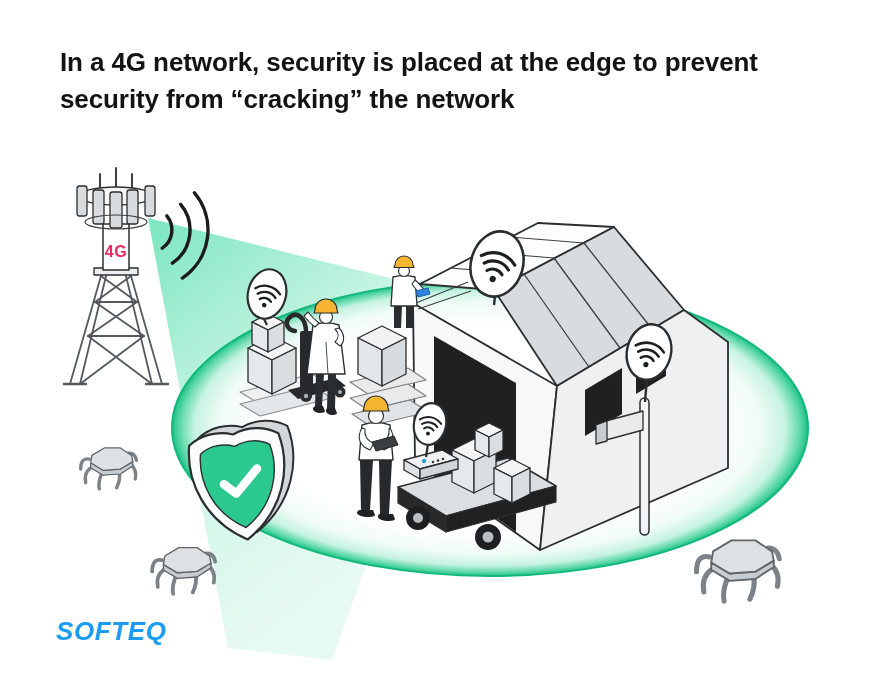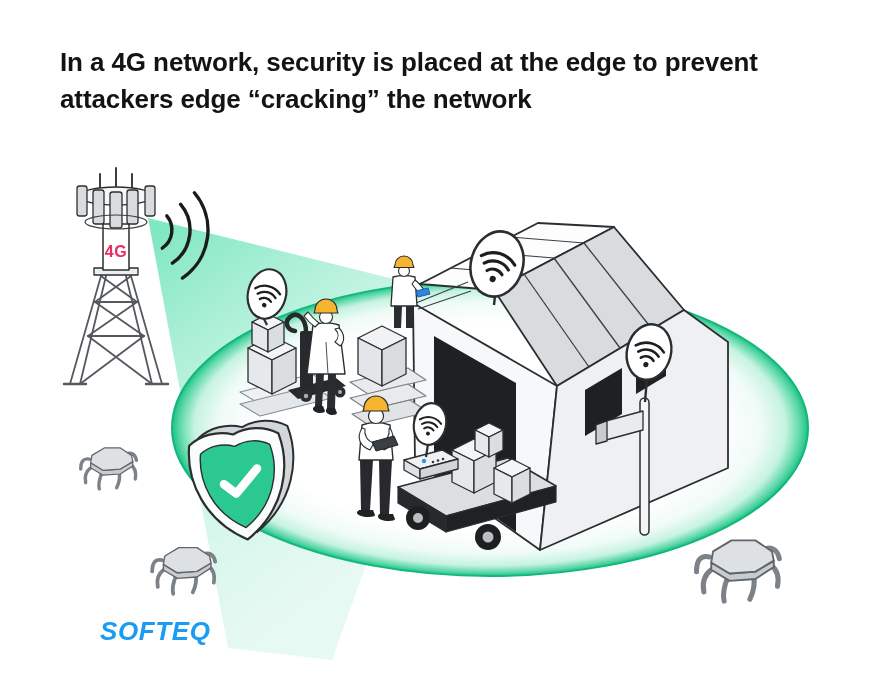--- a/index.html
+++ b/index.html
@@ -7,33 +7,33 @@
     position:relative;width:828px;height:690px;background:#ffffff;overflow:hidden;
     font-family:"Liberation Sans",sans-serif;
   }
   .headline{
     position:absolute;left:60px;top:44px;width:770px;
     font-size:26px;font-weight:700;line-height:37px;color:#131313;letter-spacing:-0.1px;
   }
   .headline span{display:block;}
   .logo{
     position:absolute;left:56px;top:616px;
-    font-size:26px;font-weight:700;font-style:italic;color:#1b9cf1;letter-spacing:0.6px;margin-left:44px;
+    font-size:26px;font-weight:700;font-style:italic;color:#1b9cf1;letter-spacing:0.6px;
   }
   svg.scene{position:absolute;left:0;top:0;}
   .outl{stroke:#2b2e31;stroke-linejoin:round;stroke-linecap:round;}
 </style>
 </head>
 <body>
 
 <div class="canvas">
 
   <div class="headline">
     <span>In a 4G network, security is placed at the edge to prevent</span>
-    <span>attackers edge “cracking” the network</span>
+    <span>security from “cracking” the network</span>
   </div>
 
   <svg class="scene" width="880" height="690" viewBox="0 0 880 690">
     <defs>
       <linearGradient id="beamGrad" gradientUnits="userSpaceOnUse" x1="160" y1="230" x2="400" y2="540">
         <stop offset="0" stop-color="#79e6be" stop-opacity="0.95"></stop>
         <stop offset="0.55" stop-color="#a8eed5" stop-opacity="0.55"></stop>
         <stop offset="1" stop-color="#c9f2e3" stop-opacity="0.45"></stop>
       </linearGradient>
       <radialGradient id="covGrad">

